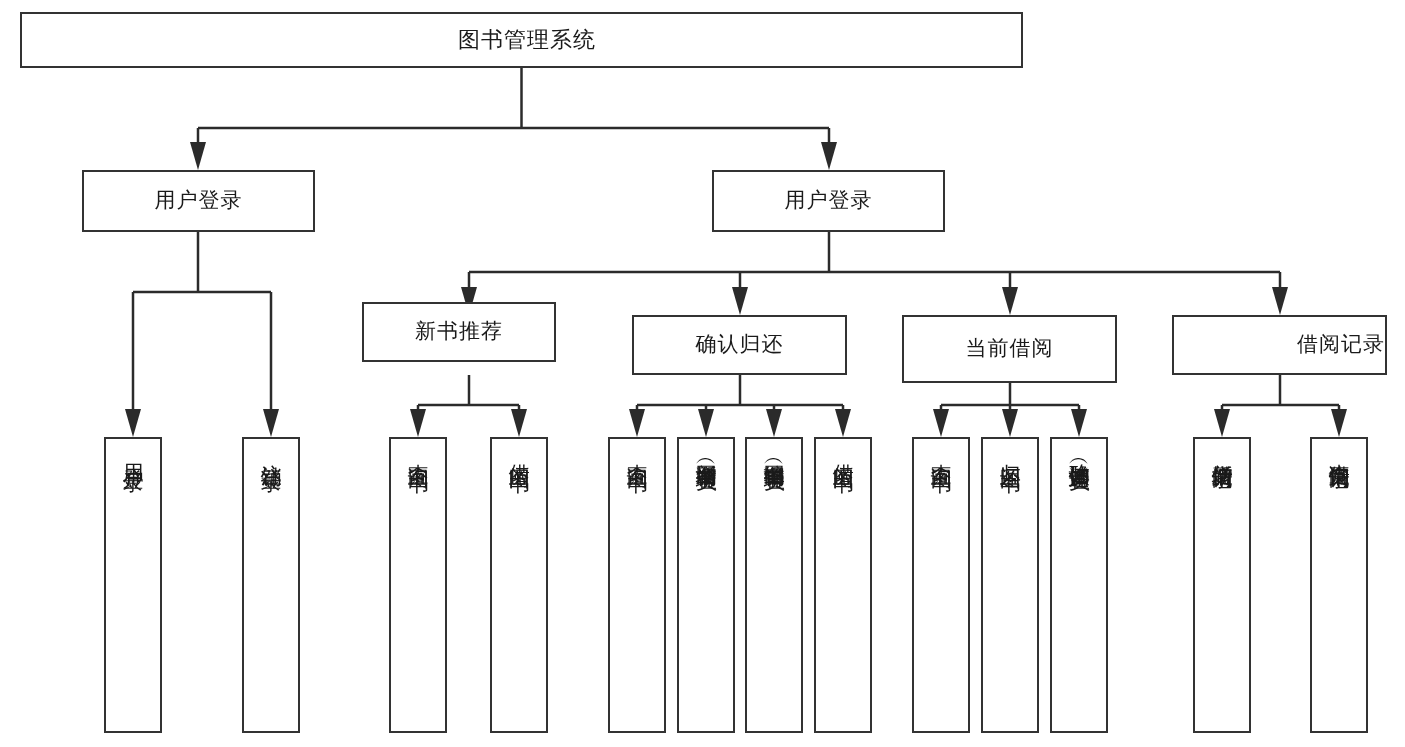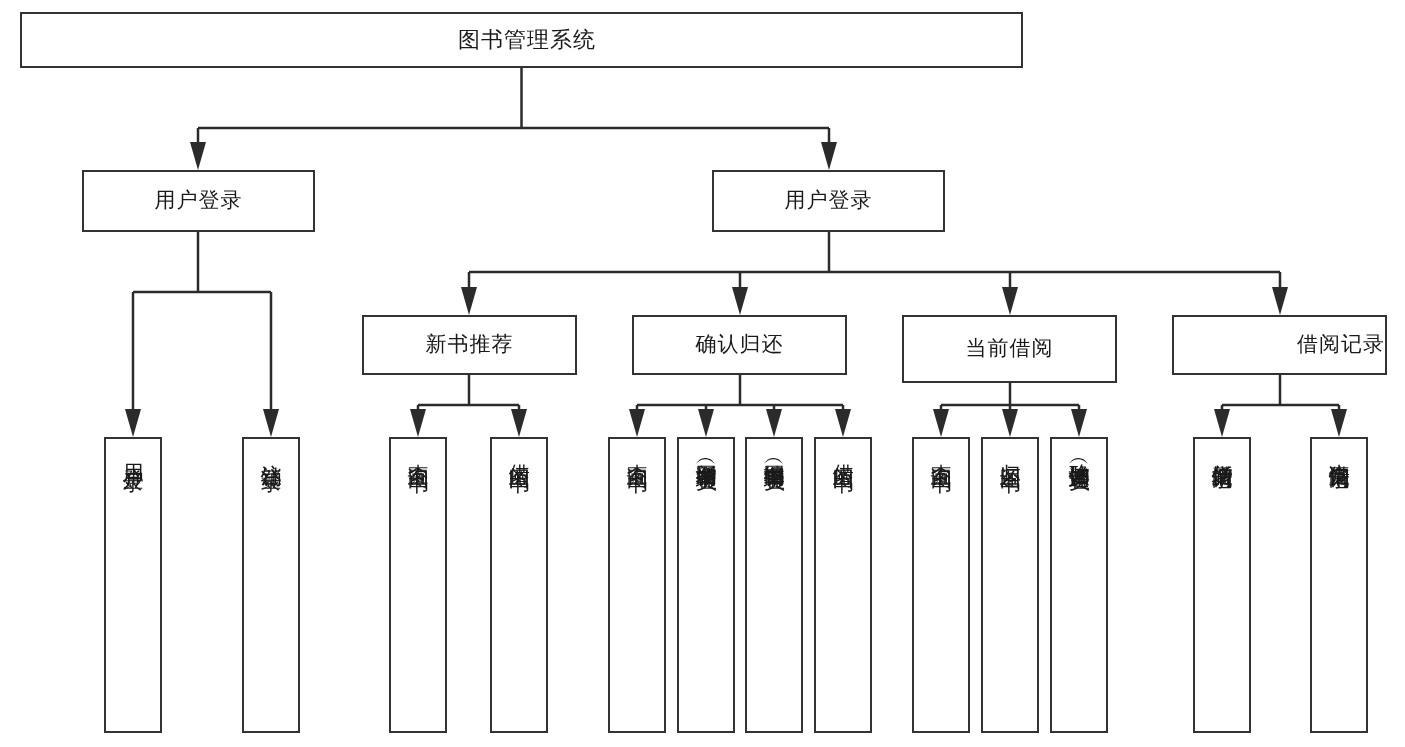--- a/index.html
+++ b/index.html
@@ -156,21 +156,21 @@
   </div>
 
   <div class="node h" style="left:82px; top:170px; width:233px; height:62px;">
     <span>用户登录</span>
   </div>
 
   <div class="node h" style="left:712px; top:170px; width:233px; height:62px;">
     <span>用户登录</span>
   </div>
 
-  <div class="node h" style="left:362px; top:315px; width:215px; height:60px;">
+  <div class="node h" style="left:362px; top:302px; width:194px; height:60px;">
     <span>新书推荐</span>
   </div>
 
   <div class="node h" style="left:632px; top:315px; width:215px; height:60px;">
     <span>确认归还</span>
   </div>
 
   <div class="node h" style="left:902px; top:315px; width:215px; height:68px;">
     <span>当前借阅</span>
   </div>

